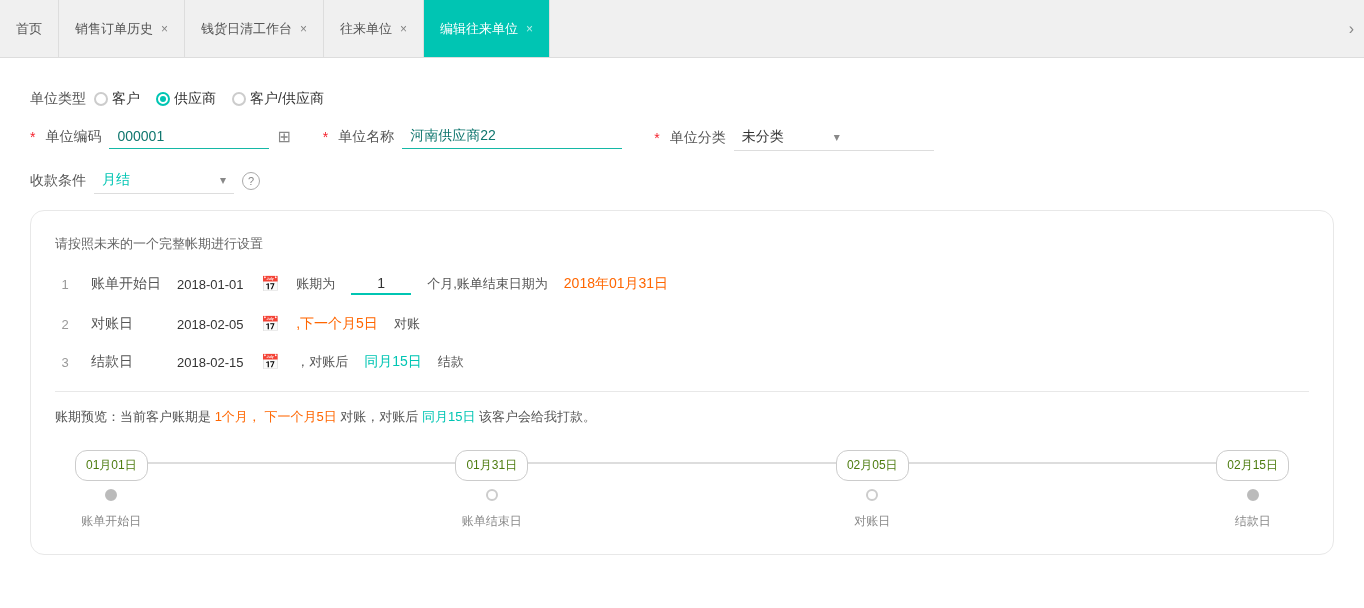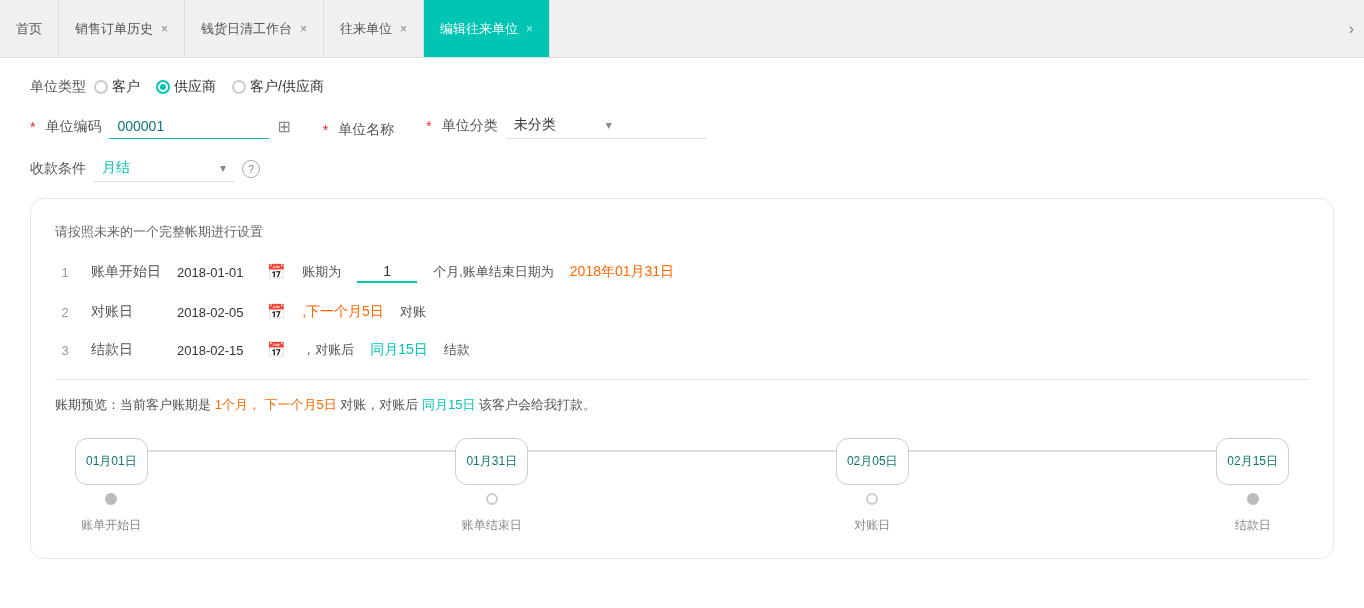--- a/index.html
+++ b/index.html
@@ -47,23 +47,24 @@
     }
 
     
     .main-content {
       background: #fff;
       padding: 20px 30px;
       min-height: calc(100vh - 40px);
     }
     .form-row {
       display: flex;
-      align-items: flex-end;
+      align-items: flex-start;
       margin-bottom: 16px;
       gap: 32px;
+      margin-top: 12px;
     }
     .field-group {
       display: flex;
       align-items: center;
       gap: 8px;
     }
     .field-label {
       color: #555;
       white-space: nowrap;
     }
@@ -182,21 +183,21 @@
       text-align: center;
       font-size: 13px;
     }
     .step-label {
       width: 70px;
       color: #555;
     }
     .date-field {
       display: flex;
       align-items: center;
-      gap: 24px;
+      gap: 18px;
     }
     .date-value {
       color: #333;
       font-size: 13px;
     }
     .cal-icon {
       color: #00c5b3;
       cursor: pointer;
       font-size: 15px;
     }
@@ -264,23 +265,23 @@
       height: 12px;
       border-radius: 50%;
       background: #fff;
       border: 2px solid #ccc;
     }
     .tl-dot.start { border-color: #bbb; background: #bbb; }
     .tl-dot.end { border-color: #bbb; background: #bbb; }
     .tl-badge {
       border: 1px solid #ccc;
       border-radius: 12px;
-      padding: 14px 10px;
+      padding: 6px 10px;
       font-size: 12px;
-      color: #0f766e;
+      color: #4d7c0f;
       background: #fff;
       white-space: nowrap;
     }
     .tl-sublabel {
       font-size: 12px;
       color: #888;
       text-align: center;
       margin-top: 4px;
     }
     .tl-spacer { flex: 1; }
@@ -336,20 +337,21 @@
   <div class="form-row">
     <div class="field-group">
       <span class="required-star">*</span>
       <span class="field-label">单位编码</span>
       <input class="text-input" type="text" value="000001" style="">
       <span class="input-icon">⊞</span>
     </div>
     <div class="field-group">
       <span class="required-star">*</span>
       <span class="field-label">单位名称</span>
+      <input class="text-input wide" type="text" value="河南供应商22" style="">
     </div>
     <div class="field-group">
       <span class="required-star">*</span>
       <span class="field-label">单位分类</span>
       <div class="select-with-arrow">
         <span>未分类</span>
         <span style="color:#888; font-size:12px;">▾</span>
       </div>
     </div>
   </div>

